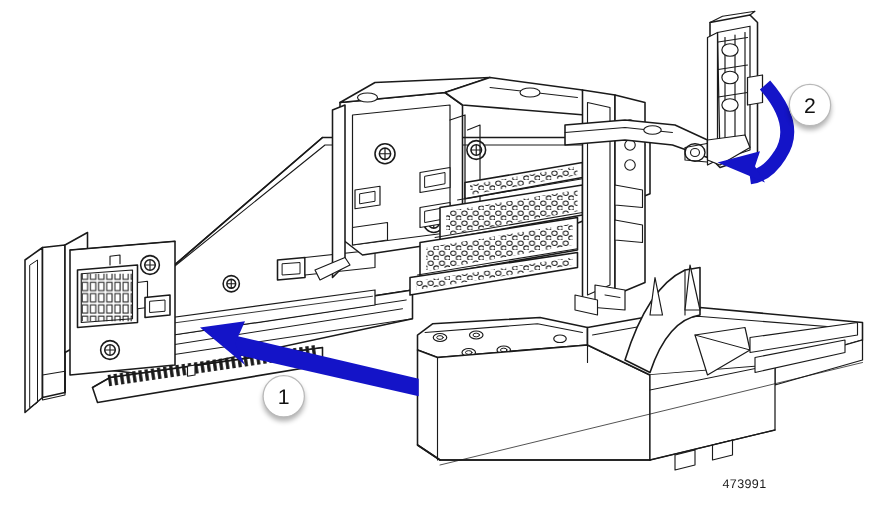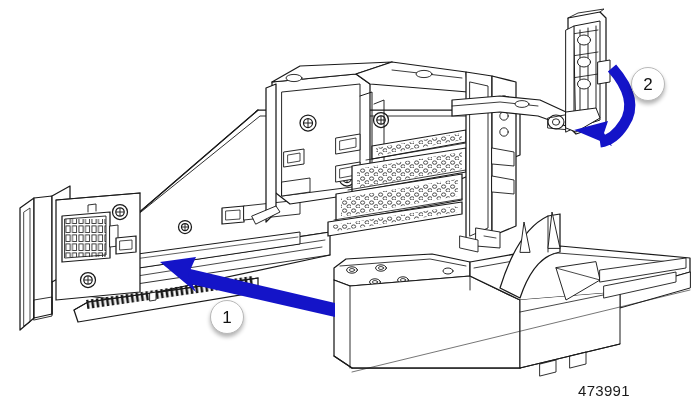--- a/index.html
+++ b/index.html
@@ -23,21 +23,21 @@
     left: 0;
     top: 0;
     width: 700px;
     height: 415px;
   }
   .figure-id {
     position: absolute;
     left: 578px;
     top: 382px;
     font-family: "Liberation Sans", sans-serif;
-    font-size: 15px;
+    font-size: 10px;
     letter-spacing: 0.3px;
     color: #1a1a1a;
     white-space: nowrap;
   }
   .callout {
     position: absolute;
     width: 34px;
     height: 34px;
     border-radius: 50%;
     background: #ffffff;

